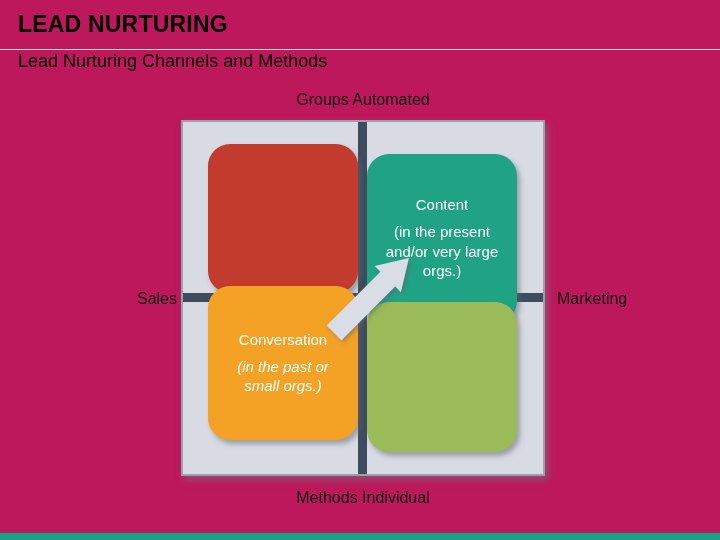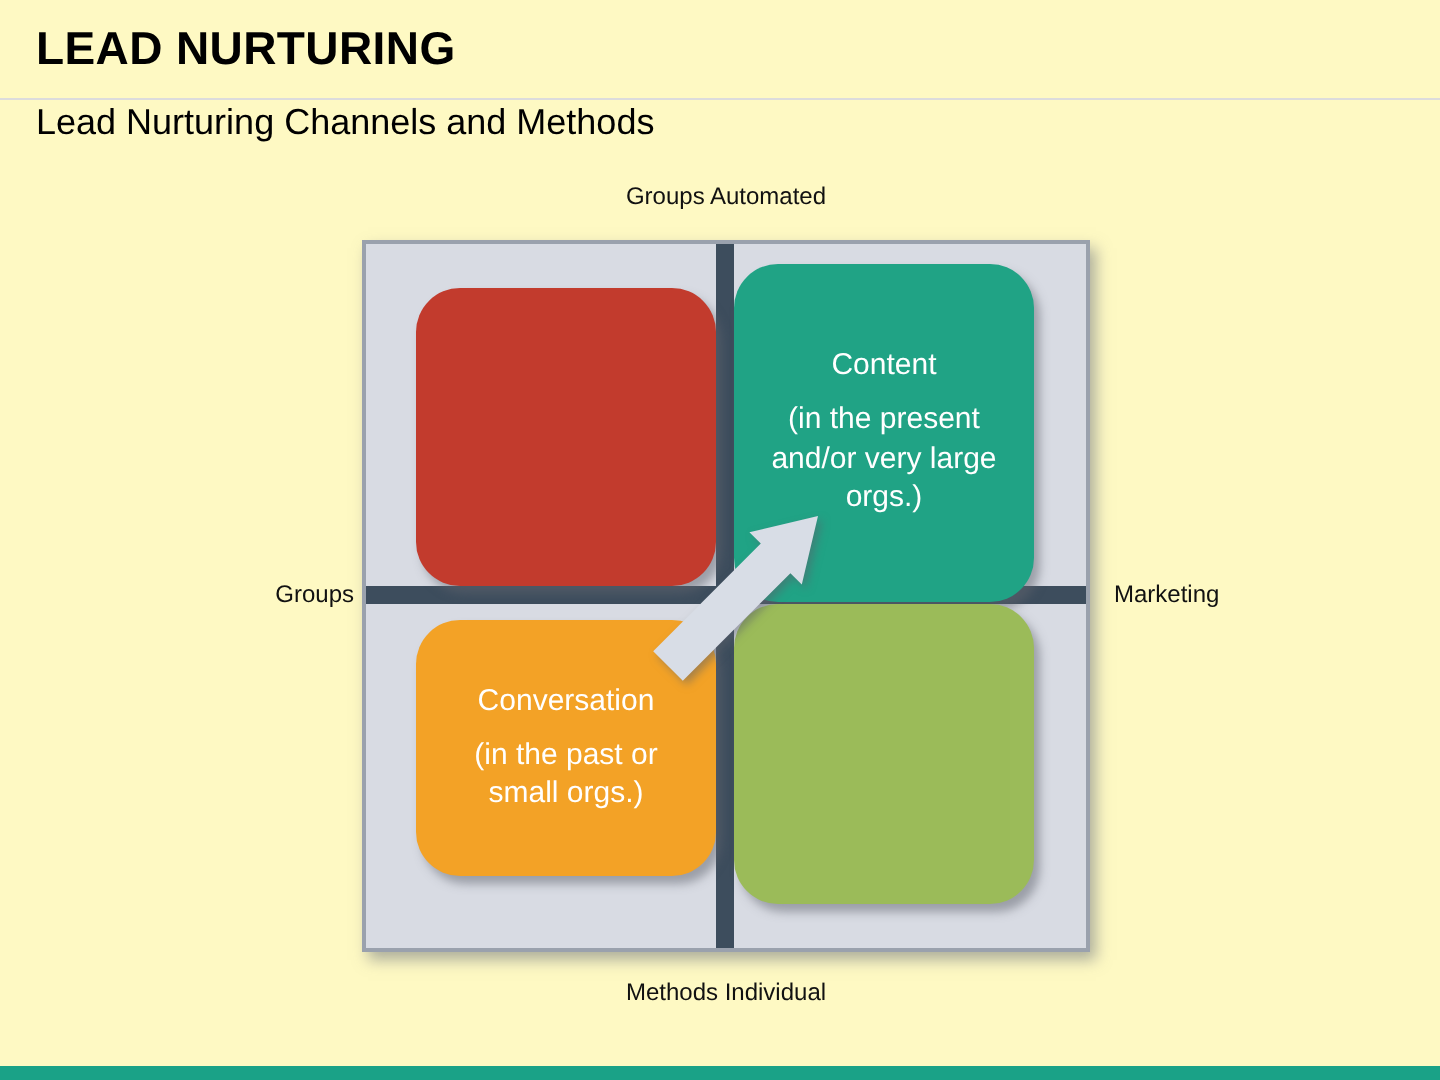--- a/index.html
+++ b/index.html
@@ -2,36 +2,36 @@
 <html><head>
 <meta charset="utf-8">
 <style>
   html, body { margin:0; padding:0; }
   body {
     width:720px; height:540px;
     background:#ffffff;
     font-family:"Liberation Sans", sans-serif;
     overflow:hidden;
   }
-  .slide { position:relative; width:720px; height:540px; background:#fef9c3; overflow:hidden; }
+  .slide { position:relative; width:720px; height:540px; background:#be185d; overflow:hidden; }
 
   .slide-title {
     position:absolute; left:18px; top:11px; margin:0;
     font-size:23px; font-weight:700; color:#000000; letter-spacing:0.2px;
   }
   .title-rule {
     position:absolute; left:0; top:49px; width:720px; height:1px;
     background:#dcdcdc;
   }
   .slide-subtitle {
     position:absolute; left:18px; top:51px; margin:0;
     font-size:18px; font-weight:400; color:#000000;text-align:right;
   }
 
-  .axis-label { position:absolute; font-size:12px; color:#111111; }
+  .axis-label { position:absolute; font-size:16px; color:#111111; }
   .axis-top    { left:181px; top:91px;  width:364px; text-align:center; }
   .axis-bottom { left:181px; top:489px; width:364px; text-align:center; }
   .axis-left   { left:0;     top:290px; width:177px; text-align:right; }
   .axis-right  { left:557px; top:290px; }
 
   .matrix {
     position:absolute; left:181px; top:120px;
     width:360px; height:352px;
     border:2px solid #9aa1ad;
     box-shadow:3px 4px 7px rgba(110,115,125,0.55);
@@ -40,47 +40,47 @@
   .divider.v { left:175px; top:0; width:9px; height:100%; }
   .divider.h { top:171px; left:0; height:9px; width:100%; }
 
   .quad {
     position:absolute; border-radius:22px;
     box-shadow:3px 4px 5px rgba(95,100,110,0.5);
     display:flex; flex-direction:column; align-items:center; justify-content:center;
     gap:9px; color:#ffffff; text-align:center;
   }
   .q-tl { left:25px;  top:22px;  width:150px; height:149px; }
-  .q-tr { left:184px; top:10px;  width:150px; height:169px; }
-  .q-bl { left:25px;  top:188px; width:150px; height:128px;text-align:center; }
+  .q-tr { left:184px; top:32px;  width:150px; height:169px; }
+  .q-bl { left:25px;  top:164px; width:150px; height:154px;text-align:center; }
   .q-br { left:184px; top:180px; width:150px; height:150px; }
 
   .quad-title { font-size:15px; font-weight:400; }
   .quad-note  { font-size:15px; line-height:1.3; max-width:134px; }
-  .quad-note.italic { max-width:106px; }
+  .quad-note.italic { font-style:italic; max-width:106px; }
 
   .arrow {
     position:absolute; left:0; top:0; width:720px; height:540px;
     pointer-events:none;
     filter:drop-shadow(2px 2px 2px rgba(90,95,105,0.5));
   }
 
   .footer-bar { position:absolute; left:0; bottom:0; width:720px; height:7px; }
 </style>
 </head>
 <body>
 
 <div class="slide">
 
   <h1 class="slide-title">LEAD NURTURING</h1>
   <div class="title-rule"></div>
   <h2 class="slide-subtitle">Lead Nurturing Channels and Methods</h2>
 
   <div class="axis-label axis-top">Groups Automated</div>
-  <div class="axis-label axis-left">Groups</div>
+  <div class="axis-label axis-left">Sales</div>
   <div class="axis-label axis-right">Marketing</div>
   <div class="axis-label axis-bottom">Methods Individual</div>
 
   <div class="matrix" style="background: rgb(216, 219, 227);">
     <div class="divider v" style="background: rgb(61, 77, 93);"></div>
     <div class="divider h" style="background: rgb(61, 77, 93);"></div>
 
     <div class="quad q-tl" style="background: rgb(194, 59, 45);"></div>
 
     <div class="quad q-tr" style="background: rgb(32, 163, 133);">

